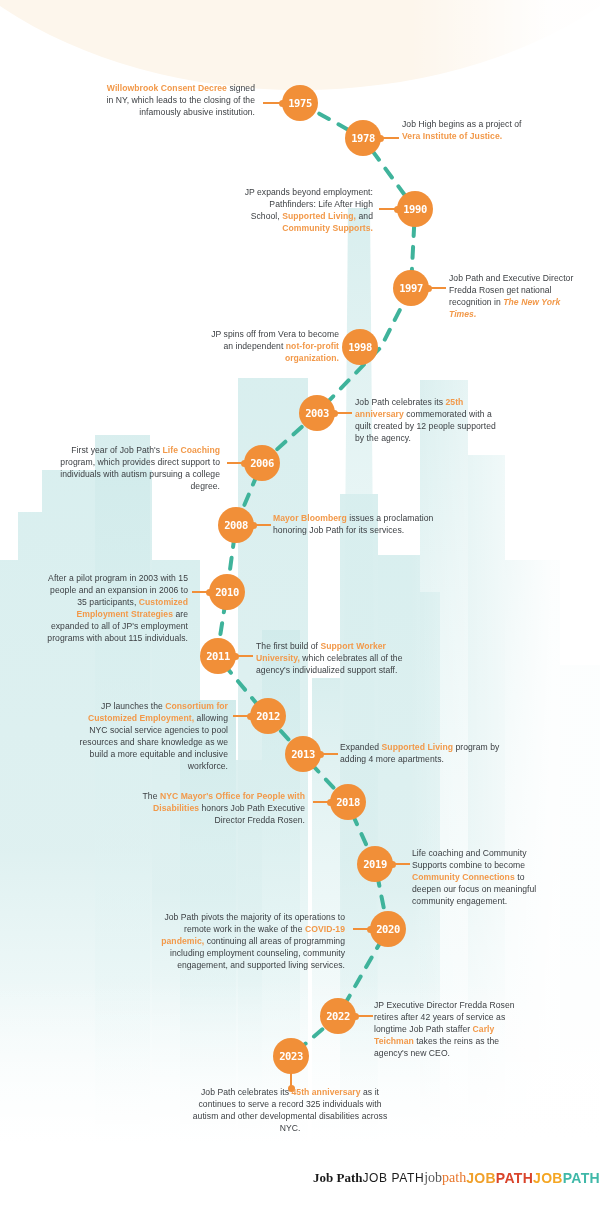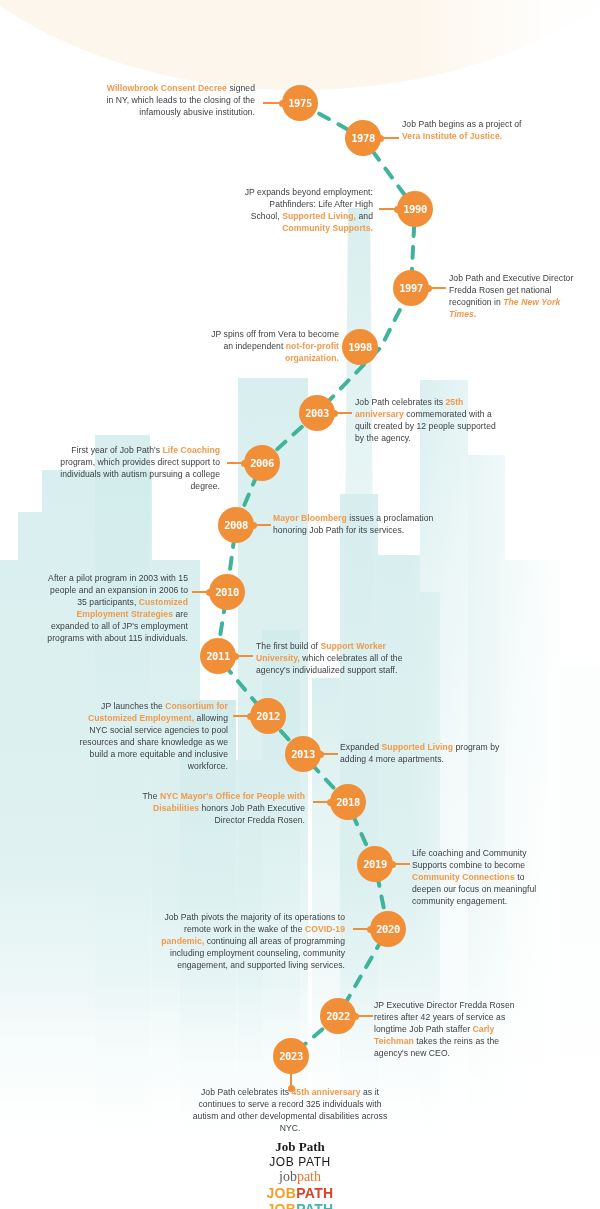--- a/index.html
+++ b/index.html
@@ -71,24 +71,23 @@
   }
   .blurb.right{text-align:left;}
   .blurb.left{text-align:right;}
   .blurb.center{text-align:center;}
   .hl{color:#f2994a;font-weight:bold;}
   .hl-i{color:#f2994a;font-weight:bold;font-style:italic;}
 
   
   .footer{
     position:absolute;left:0;bottom:0;width:600px;height:62px;
-    display:flex;align-items:center;justify-content:center;
+    display:flex;align-items:center;justify-content:flex-end;
     z-index:8;
     background:#fff;
-    flex-direction:column;
   }
   .logo{font-size:12.5px;white-space:nowrap;}
   .logo-1{font-family:"Liberation Serif", serif;font-weight:bold;color:#1b1b1b;font-size:13px;}
   .logo-2{font-family:"Liberation Sans", sans-serif;color:#1b1b1b;font-size:12px;letter-spacing:0.6px;}
   .logo-3{font-family:"Liberation Serif", serif;font-size:14px;}
   .logo-3 .a{color:#5a5a5a;}
   .logo-3 .b{color:#e8762c;}
   .logo-4{font-family:"Liberation Sans", sans-serif;font-weight:bold;font-size:14px;letter-spacing:0.3px;}
   .logo-4 .a{color:#f0a02a;}
   .logo-4 .b{color:#d9432a;}
@@ -149,21 +148,21 @@
     <div class="stub to-right" style="left:263px;top:102px;width:19px;"></div>
     <div class="blurb left" style="left:100px;top:82px;width:155px;">
       <span class="hl">Willowbrook Consent Decree</span><span> signed in NY, which leads to the closing of the infamously abusive institution.</span>
     </div>
 
     <div class="node" style="left:345px;top:120px;">
       <span>1978</span>
     </div>
     <div class="stub to-left" style="left:381px;top:137px;width:18px;"></div>
     <div class="blurb right" style="left:402px;top:118px;width:130px;">
-      <span>Job Path begins as a project of </span><span class="hl">Vera Institute of Justice.</span>
+      <span>Job High begins as a project of </span><span class="hl">Vera Institute of Justice.</span>
     </div>
 
     <div class="node" style="left:397px;top:191px;">
       <span>1990</span>
     </div>
     <div class="stub to-right" style="left:379px;top:208px;width:18px;"></div>
     <div class="blurb left" style="left:240px;top:186px;width:133px;">
       <span>JP expands beyond employment: Pathfinders: Life After High School, </span><span class="hl">Supported Living,</span><span> and </span><span class="hl">Community Supports.</span>
     </div>
 

